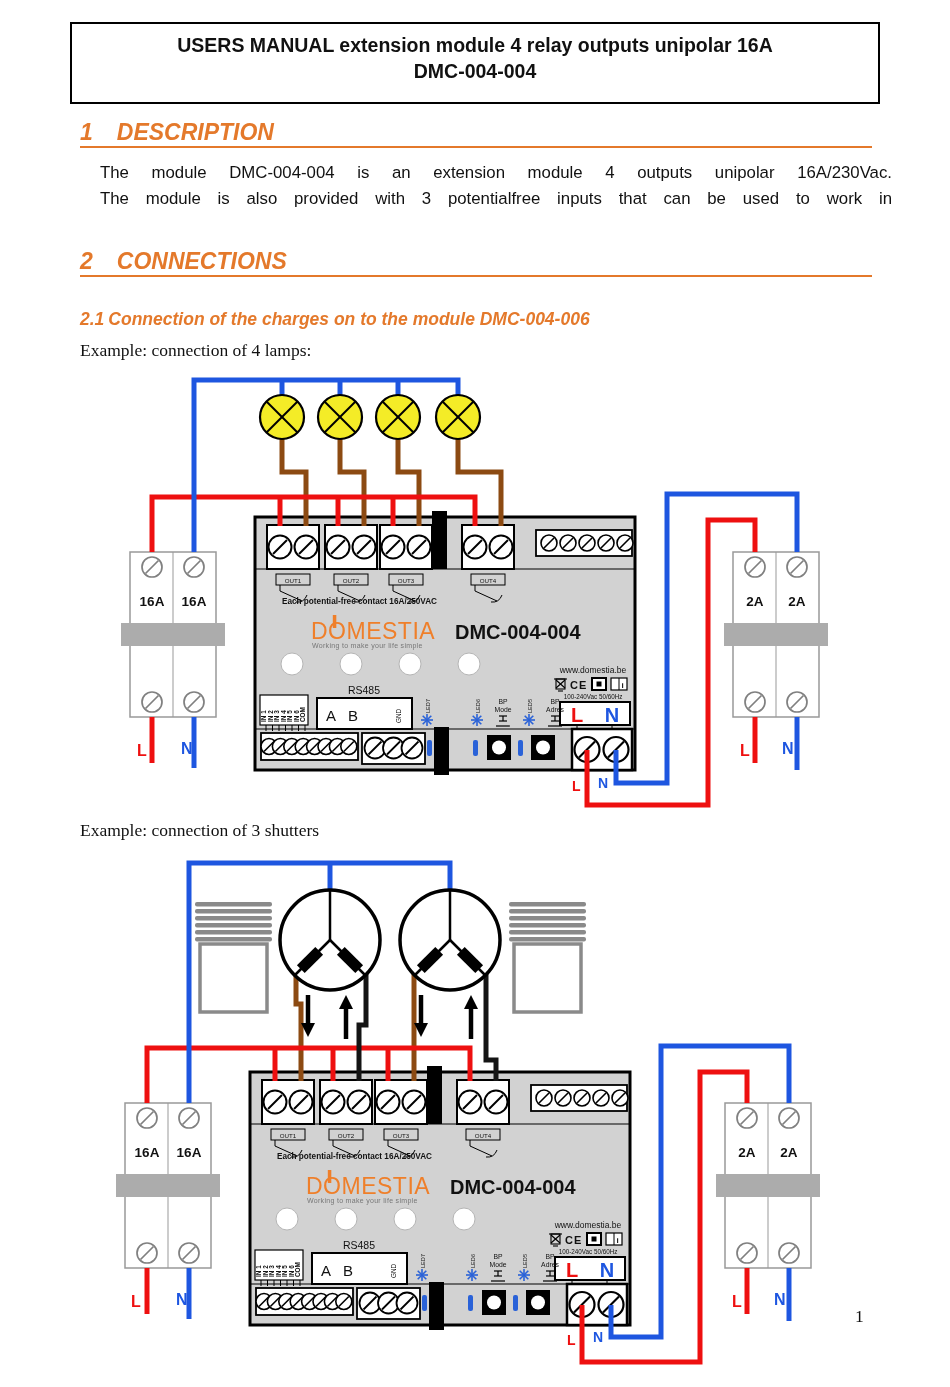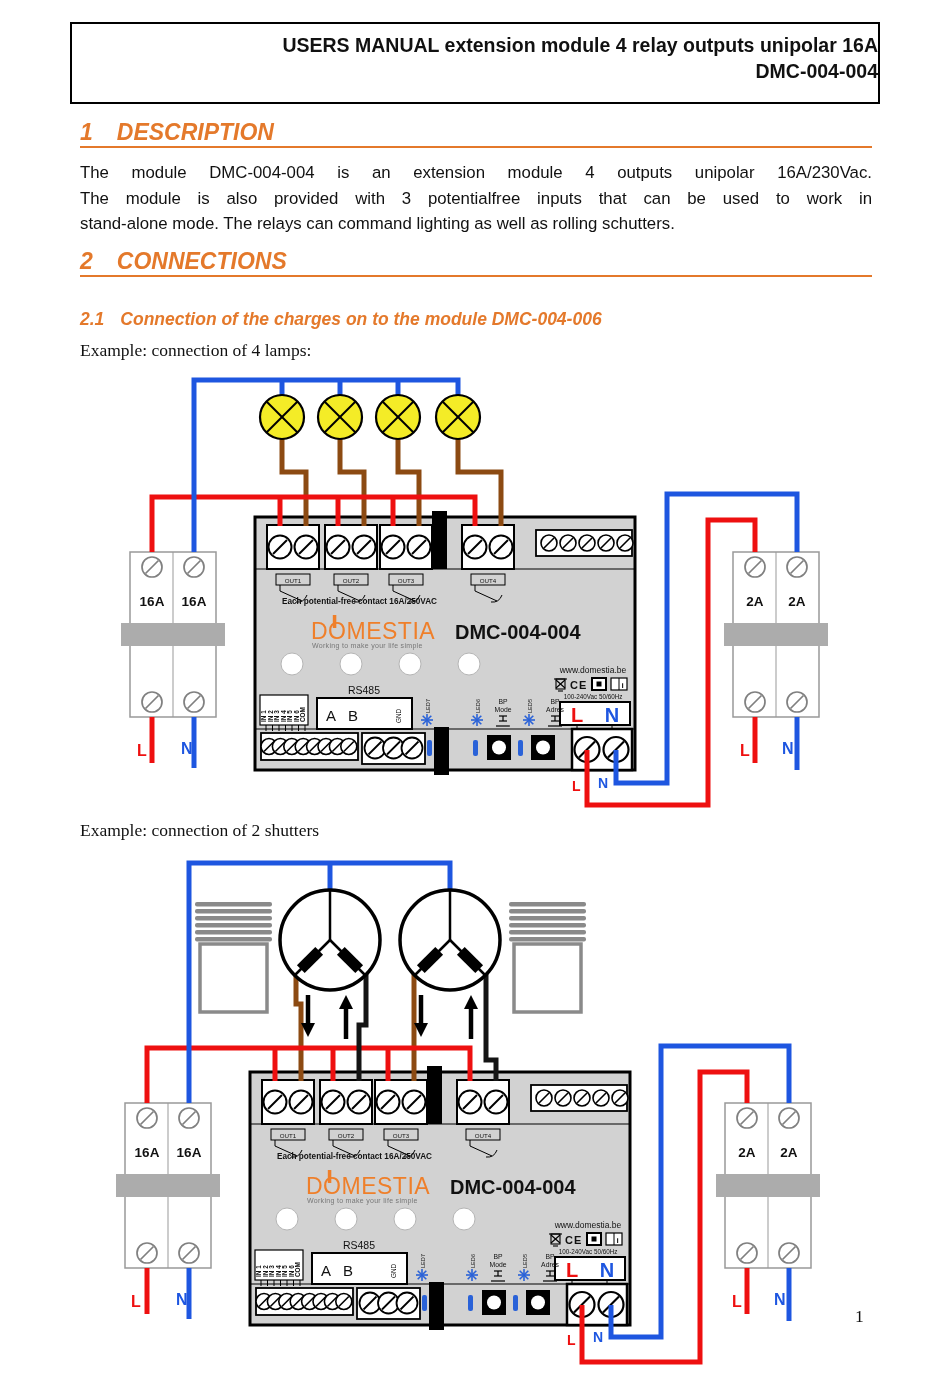--- a/index.html
+++ b/index.html
@@ -6,26 +6,26 @@
     --accent-orange:#E4792B; --logo-orange:#EF7F2A; --wire-live-red:#EE1010;
     --wire-neutral-blue:#1E56E0; --wire-brown:#8C4A12; --wire-black:#141414;
     --lamp-yellow:#F4EC27; --module-gray:#D2D2D2; --breaker-bar-gray:#ACACAC;
     --led-blue:#2A62D8; --shutter-gray:#8A8A8A;
   }
   html,body{margin:0;padding:0;}
   body{width:950px;height:1387px;position:relative;background:#fff;
        font-family:"Liberation Sans",sans-serif;color:#111;overflow:hidden;}
   .abs{position:absolute;}
   .title-box{left:70px;top:22px;width:806px;height:70px;border:2px solid #000;
-       text-align:right;padding-top:8px;font-weight:bold;font-size:19.5px;line-height:26px;}
+       text-align:center;padding-top:8px;font-weight:bold;font-size:19.5px;line-height:26px;}
   .h1{left:80px;width:792px;color:var(--accent-orange);font-style:italic;font-weight:bold;
       font-size:23px;border-bottom:2px solid var(--accent-orange);}
   .h1 .num{margin-right:24px;}
   .h2{left:80px;width:792px;color:var(--accent-orange);font-style:italic;font-weight:bold;font-size:17.5px;}
-  .h2 .num{margin-right:16px;}
+  .h2 .num{margin-right:4px;}
   .body-text{left:80px;width:792px;font-size:16.8px;line-height:25.6px;}
   .jline{text-align:justify;text-align-last:justify;}
   .serif{font-family:Liberation Serif, serif;font-size:17.5px;}
   svg{position:absolute;left:0;}
   svg text{font-family:"Liberation Sans",sans-serif;}
   .wire{fill:none;stroke-linecap:butt;stroke-linejoin:miter;}
   .w-red{stroke:var(--wire-live-red);stroke-width:5;}
   .w-blue{stroke:var(--wire-neutral-blue);stroke-width:5;}
   .w-brown{stroke:var(--wire-brown);stroke-width:5;}
   .w-black{stroke:var(--wire-black);stroke-width:5;}
@@ -39,36 +39,35 @@
 
 <div class="abs title-box">
   <div>USERS MANUAL extension module 4 relay outputs unipolar 16A</div>
   <div>DMC-004-004</div>
 </div>
 
 <div class="abs h1" style="top:119px;">
   <span class="num">1</span><span>DESCRIPTION</span>
 </div>
 
-<div class="abs body-text" style="top:160px;">
+<div class="abs body-text" style="top:160px;margin-left:20px;">
   <div class="jline">The module DMC-004-004 is an extension module 4 outputs unipolar 16A/230Vac.</div>
   <div class="jline">The module is also provided with 3 potentialfree inputs that can be used to work in</div>
-  <div>stand-alone mode. The relays can command lighting as well as rolling schutters.</div>
 </div>
 
 <div class="abs h1" style="top:248px;">
   <span class="num">2</span><span>CONNECTIONS</span>
 </div>
 
 <div class="abs h2" style="top:309px;">
   <span class="num">2.1</span><span>Connection of the charges on to the module DMC-004-006</span>
 </div>
 
 <div class="abs serif" style="left:80px;top:340px;">Example: connection of 4 lamps:</div>
-<div class="abs serif" style="left:80px;top:820px;">Example: connection of 2 shutters</div>
+<div class="abs serif" style="left:80px;top:820px;">Example: connection of 3 shutters</div>
 
 <svg id="diagram1" style="top:368px;" width="950" height="450" viewBox="0 368 950 450">
   <defs>
     <g id="screw-a">
         <circle r="11.5" fill="#fff" stroke="#000" stroke-width="2"></circle>
         <line x1="-7" y1="7" x2="7" y2="-7" stroke="#000" stroke-width="2"></line>
       </g>
     <g id="screw-b">
         <circle r="8" fill="#fff" stroke="#000" stroke-width="1.6"></circle>
         <line x1="-5" y1="5" x2="5" y2="-5" stroke="#000" stroke-width="1.6"></line>

